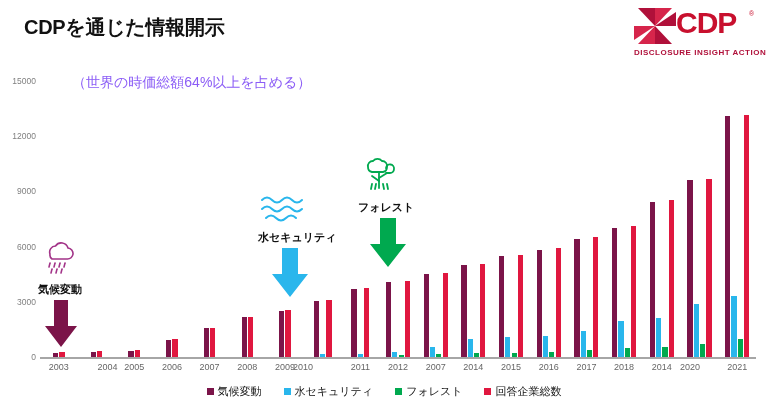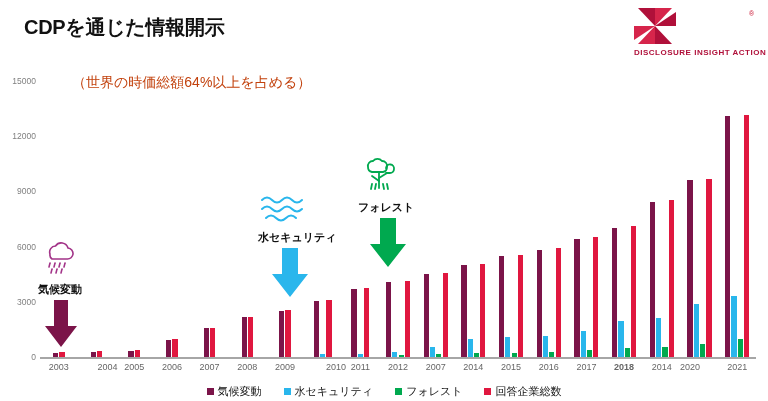--- a/index.html
+++ b/index.html
@@ -29,21 +29,21 @@
     position:absolute;left:2px;top:44px;width:124px;
     font-size:8px;font-weight:bold;color:#b0103a;
     letter-spacing:0.5px;text-align:center;white-space:nowrap;
   }
 
   
   #callout{position:absolute;left:72px;top:74px;line-height:17px;}
   #callout .l1{font-size:14px;color:#111;}
   #callout .l2{font-size:14px;color:#111;}
   #callout .l2 b{color:#c00000;font-weight:bold;font-size:15px;}
-  #callout .l3{font-size:14px;color:#c2410c;}
+  #callout .l3{font-size:14px;color:#8b5cf6;}
   .ylabel{
     position:absolute;right:722px;
     font-size:8.5px;color:#808080;
     text-align:right;white-space:nowrap;width:60px;
     transform:translateY(-50%);
   }
   #baseline{
     position:absolute;left:40px;top:357px;width:716px;height:2px;
     background:#a6a6a6;
   }
@@ -88,20 +88,21 @@
 
   <div id="logo">
     <svg class="mark" viewBox="0 0 46 40">
       <polygon points="23,20 23,2 6,2" fill="#b0103a"></polygon>
       <polygon points="23,20 40,2 23,2" fill="#d6254b"></polygon>
       <polygon points="23,20 44,20 44,6" fill="#b0103a"></polygon>
       <polygon points="23,20 2,20 2,34" fill="#d6254b"></polygon>
       <polygon points="23,20 23,38 40,38" fill="#b0103a"></polygon>
       <polygon points="23,20 6,38 23,38" fill="#d6254b"></polygon>
     </svg>
+    <div class="word">CDP</div>
     <div class="tm">®</div>
     <div class="tag">DISCLOSURE INSIGHT ACTION</div>
   </div>
 </div>
 
 <div id="callout">
   <div class="l3">（世界の時価総額64%以上を占める）</div>
 </div>
 
 <div id="chart-area">
@@ -206,21 +207,21 @@
 <div class="xtick" style="left: 209.579px;">2007</div>
 <div class="bar climate" style="left: 241.513px; width: 5.2px; height: 40.112px; top: 316.888px; position: absolute; background: rgb(123, 20, 73);"></div>
 <div class="bar total" style="left: 247.813px; width: 5.2px; height: 40.48px; top: 316.52px; position: absolute; background: rgb(224, 23, 63);"></div>
 <div class="xtick" style="left: 247.263px;">2008</div>
 <div class="bar climate" style="left: 279.197px; width: 5.2px; height: 46px; top: 311px; position: absolute; background: rgb(123, 20, 73);"></div>
 <div class="bar total" style="left: 285.497px; width: 5.2px; height: 46.92px; top: 310.08px; position: absolute; background: rgb(224, 23, 63);"></div>
 <div class="xtick" style="left: 284.947px;">2009</div>
 <div class="bar climate" style="left: 313.732px; width: 5.2px; height: 56.12px; top: 300.88px; position: absolute; background: rgb(123, 20, 73);"></div>
 <div class="bar water" style="left: 320.032px; width: 5.2px; height: 2.76px; top: 354.24px; position: absolute; background: rgb(41, 182, 236);"></div>
 <div class="bar total" style="left: 326.332px; width: 5.2px; height: 57.04px; top: 299.96px; position: absolute; background: rgb(224, 23, 63);"></div>
-<div class="xtick" style="left: 336px;">2010</div>
+<div class="xtick" style="left: 303px;">2010</div>
 <div class="bar climate" style="left: 351.416px; width: 5.2px; height: 68.08px; top: 288.92px; position: absolute; background: rgb(123, 20, 73);"></div>
 <div class="bar water" style="left: 357.716px; width: 5.2px; height: 3.496px; top: 353.504px; position: absolute; background: rgb(41, 182, 236);"></div>
 <div class="bar total" style="left: 364.016px; width: 5.2px; height: 69px; top: 288px; position: absolute; background: rgb(224, 23, 63);"></div>
 <div class="xtick" style="left: 360.316px;">2011</div>
 <div class="bar climate" style="left: 385.95px; width: 5.2px; height: 75.44px; top: 281.56px; position: absolute; background: rgb(123, 20, 73);"></div>
 <div class="bar water" style="left: 392.25px; width: 5.2px; height: 5.336px; top: 351.664px; position: absolute; background: rgb(41, 182, 236);"></div>
 <div class="bar forest" style="left: 398.55px; width: 5.2px; height: 2.392px; top: 354.608px; position: absolute; background: rgb(0, 169, 79);"></div>
 <div class="bar total" style="left: 404.85px; width: 5.2px; height: 76.36px; top: 280.64px; position: absolute; background: rgb(224, 23, 63);"></div>
 <div class="xtick" style="left: 398px;">2012</div>
 <div class="bar climate" style="left: 423.634px; width: 5.2px; height: 82.8px; top: 274.2px; position: absolute; background: rgb(123, 20, 73);"></div>
@@ -245,21 +246,21 @@
 <div class="xtick" style="left: 548.737px;">2016</div>
 <div class="bar climate" style="left: 574.371px; width: 5.2px; height: 117.76px; top: 239.24px; position: absolute; background: rgb(123, 20, 73);"></div>
 <div class="bar water" style="left: 580.671px; width: 5.2px; height: 26.312px; top: 330.688px; position: absolute; background: rgb(41, 182, 236);"></div>
 <div class="bar forest" style="left: 586.971px; width: 5.2px; height: 7.36px; top: 349.64px; position: absolute; background: rgb(0, 169, 79);"></div>
 <div class="bar total" style="left: 593.271px; width: 5.2px; height: 119.6px; top: 237.4px; position: absolute; background: rgb(224, 23, 63);"></div>
 <div class="xtick" style="left: 586.421px;">2017</div>
 <div class="bar climate" style="left: 612.055px; width: 5.2px; height: 128.8px; top: 228.2px; position: absolute; background: rgb(123, 20, 73);"></div>
 <div class="bar water" style="left: 618.355px; width: 5.2px; height: 35.512px; top: 321.488px; position: absolute; background: rgb(41, 182, 236);"></div>
 <div class="bar forest" style="left: 624.655px; width: 5.2px; height: 8.832px; top: 348.168px; position: absolute; background: rgb(0, 169, 79);"></div>
 <div class="bar total" style="left: 630.955px; width: 5.2px; height: 130.64px; top: 226.36px; position: absolute; background: rgb(224, 23, 63);"></div>
-<div class="xtick" style="left: 624.105px; font-weight: bold;">2018</div>
+<div class="xtick" style="left: 624.105px;">2018</div>
 <div class="bar climate" style="left: 649.739px; width: 5.2px; height: 154.56px; top: 202.44px; position: absolute; background: rgb(123, 20, 73);"></div>
 <div class="bar water" style="left: 656.039px; width: 5.2px; height: 38.64px; top: 318.36px; position: absolute; background: rgb(41, 182, 236);"></div>
 <div class="bar forest" style="left: 662.339px; width: 5.2px; height: 10.12px; top: 346.88px; position: absolute; background: rgb(0, 169, 79);"></div>
 <div class="bar total" style="left: 668.639px; width: 5.2px; height: 157.32px; top: 199.68px; position: absolute; background: rgb(224, 23, 63);"></div>
 <div class="xtick" style="left: 661.789px;">2014</div>
 <div class="bar climate" style="left: 687.424px; width: 5.2px; height: 176.64px; top: 180.36px; position: absolute; background: rgb(123, 20, 73);"></div>
 <div class="bar water" style="left: 693.724px; width: 5.2px; height: 53.36px; top: 303.64px; position: absolute; background: rgb(41, 182, 236);"></div>
 <div class="bar forest" style="left: 700.024px; width: 5.2px; height: 12.696px; top: 344.304px; position: absolute; background: rgb(0, 169, 79);"></div>
 <div class="bar total" style="left: 706.324px; width: 5.2px; height: 178.48px; top: 178.52px; position: absolute; background: rgb(224, 23, 63);"></div>
 <div class="xtick" style="left: 690px;">2020</div>

